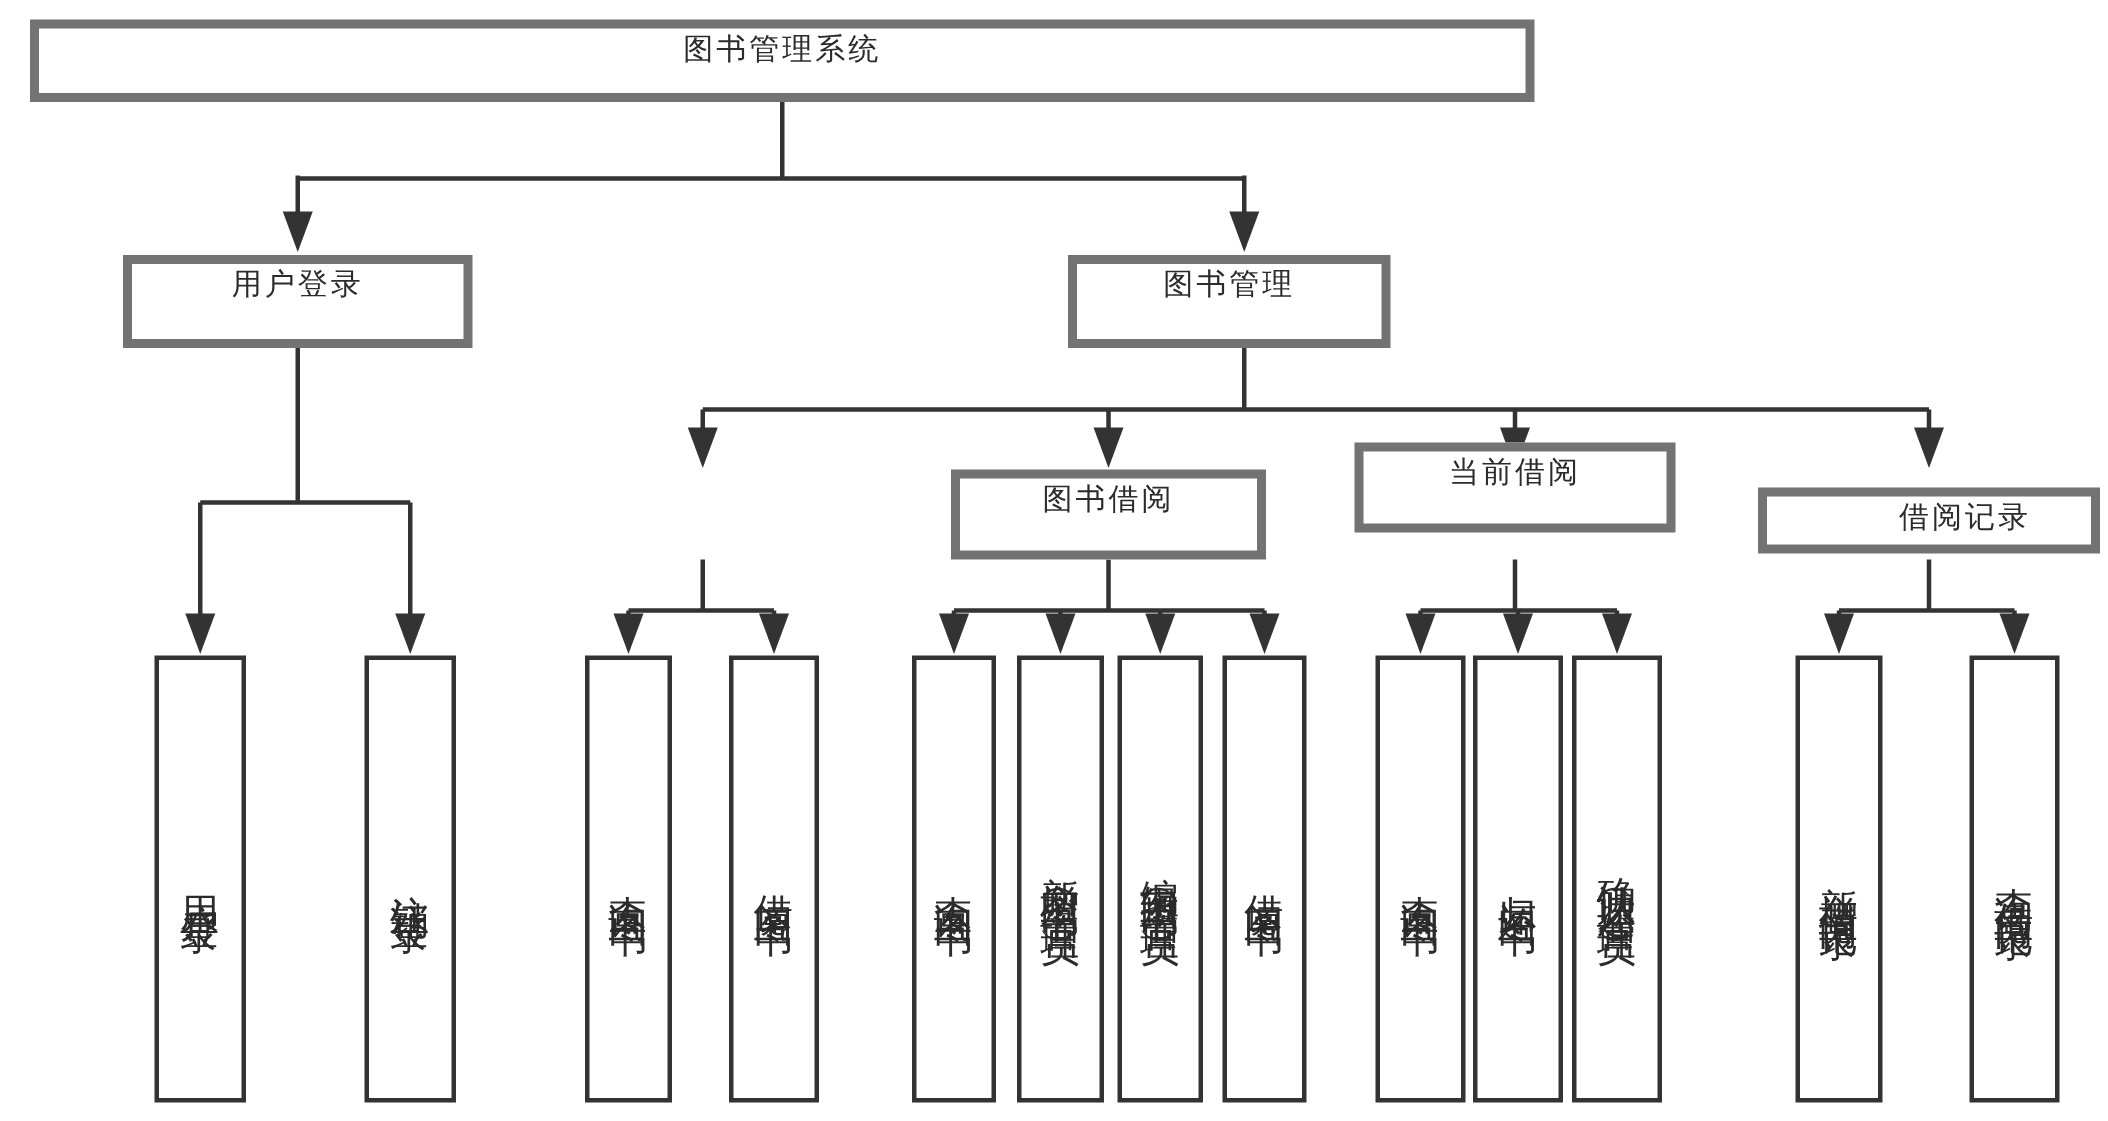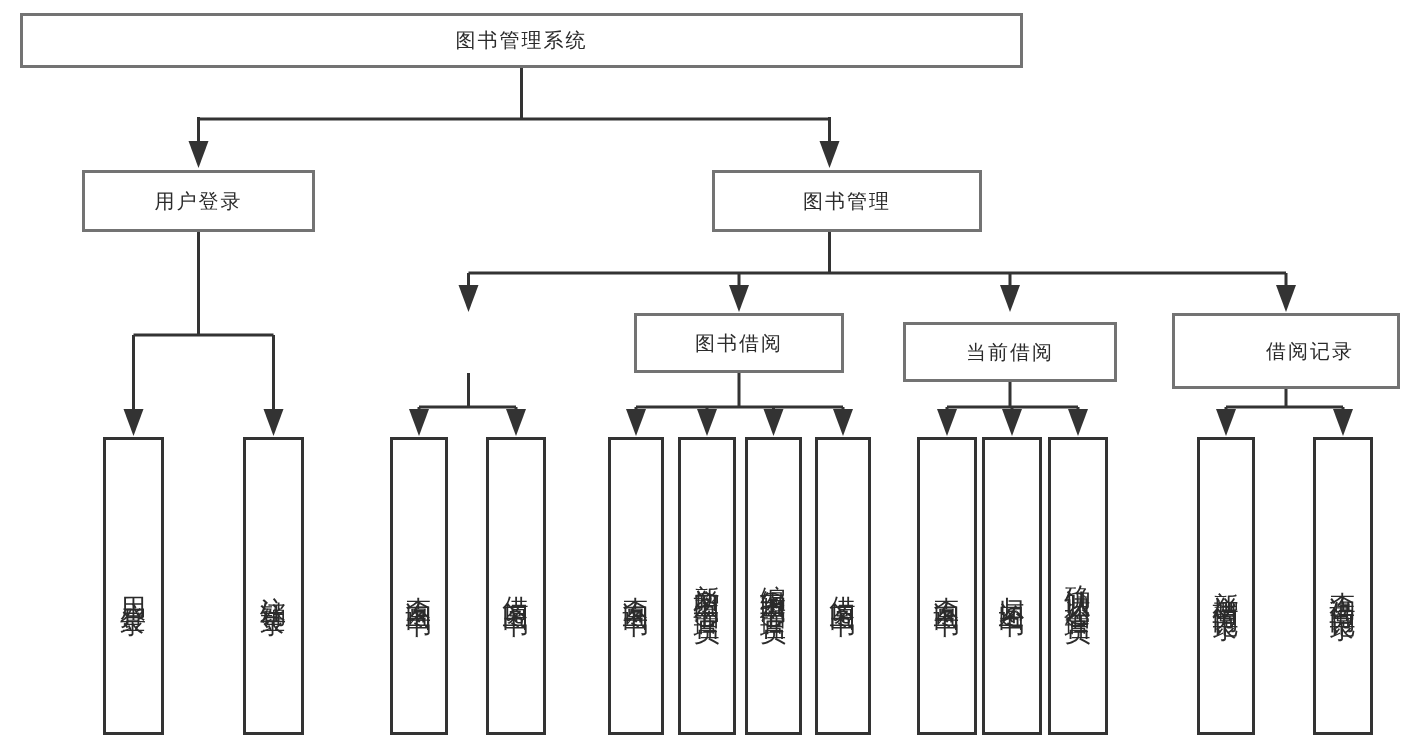--- a/index.html
+++ b/index.html
@@ -2,22 +2,22 @@
 <html><head>
 <meta charset="utf-8">
 <style>
   html,body{margin:0;padding:0;background:#fff;}
   #canvas{
     position:relative;width:1405px;height:747px;background:#ffffff;
     font-family:"Liberation Sans",sans-serif;overflow:hidden;
   }
   #wires{position:absolute;left:0;top:0;z-index:1;pointer-events:none;}
   .node{
-    position:absolute;box-sizing:border-box;border:3px solid #737373;background:#ffffff;
-    display:flex;align-items:center;justify-content:center;z-index:2;
+    position:absolute;box-sizing:border-box;border:6px solid #737373;background:#ffffff;
+    display:flex;justify-content:center;z-index:2;
     color:#2b2b2b;font-size:20px;letter-spacing:2px;white-space:nowrap;
   }
   .leaf{
     position:absolute;top:437px;height:298px;box-sizing:border-box;border:3px solid #333333;
     background:#ffffff;display:flex;align-items:center;justify-content:center;z-index:2;
   }
   .leaf span{
     writing-mode:vertical-rl;text-orientation:mixed;white-space:nowrap;
     color:#2b2b2b;font-size:26px;letter-spacing:5px;line-height:1;
   }
@@ -83,31 +83,31 @@
     </g>
   </svg>
 
   <div class="node" style="left:20px;top:13px;width:1003px;height:55px;">
     <span>图书管理系统</span>
   </div>
 
   <div class="node" style="left:82px;top:170px;width:233px;height:62px;">
     <span>用户登录</span>
   </div>
-  <div class="node" style="left:712px;top:170px;width:270px;height:62px;">
+  <div class="node" style="left:712px;top:170px;width:215px;height:62px;">
     <span>图书管理</span>
   </div>
 
   <div class="node" style="left:634px;top:313px;width:210px;height:60px;">
     <span>图书借阅</span>
   </div>
-  <div class="node" style="left:903px;top:322px;width:214px;height:60px;">
+  <div class="node" style="left:903px;top:295px;width:214px;height:60px;">
     <span>当前借阅</span>
   </div>
-  <div class="node" style="left:1172px;top:313px;width:228px;height:76px;padding-left:48px;">
+  <div class="node" style="left:1172px;top:325px;width:228px;height:44px;padding-left:48px;">
     <span>借阅记录</span>
   </div>
 
   <div class="leaf" style="left:103px;width:61px;">
     <span>用户登录</span>
   </div>
   <div class="leaf" style="left:243px;width:61px;">
     <span>注销登录</span>
   </div>
 

